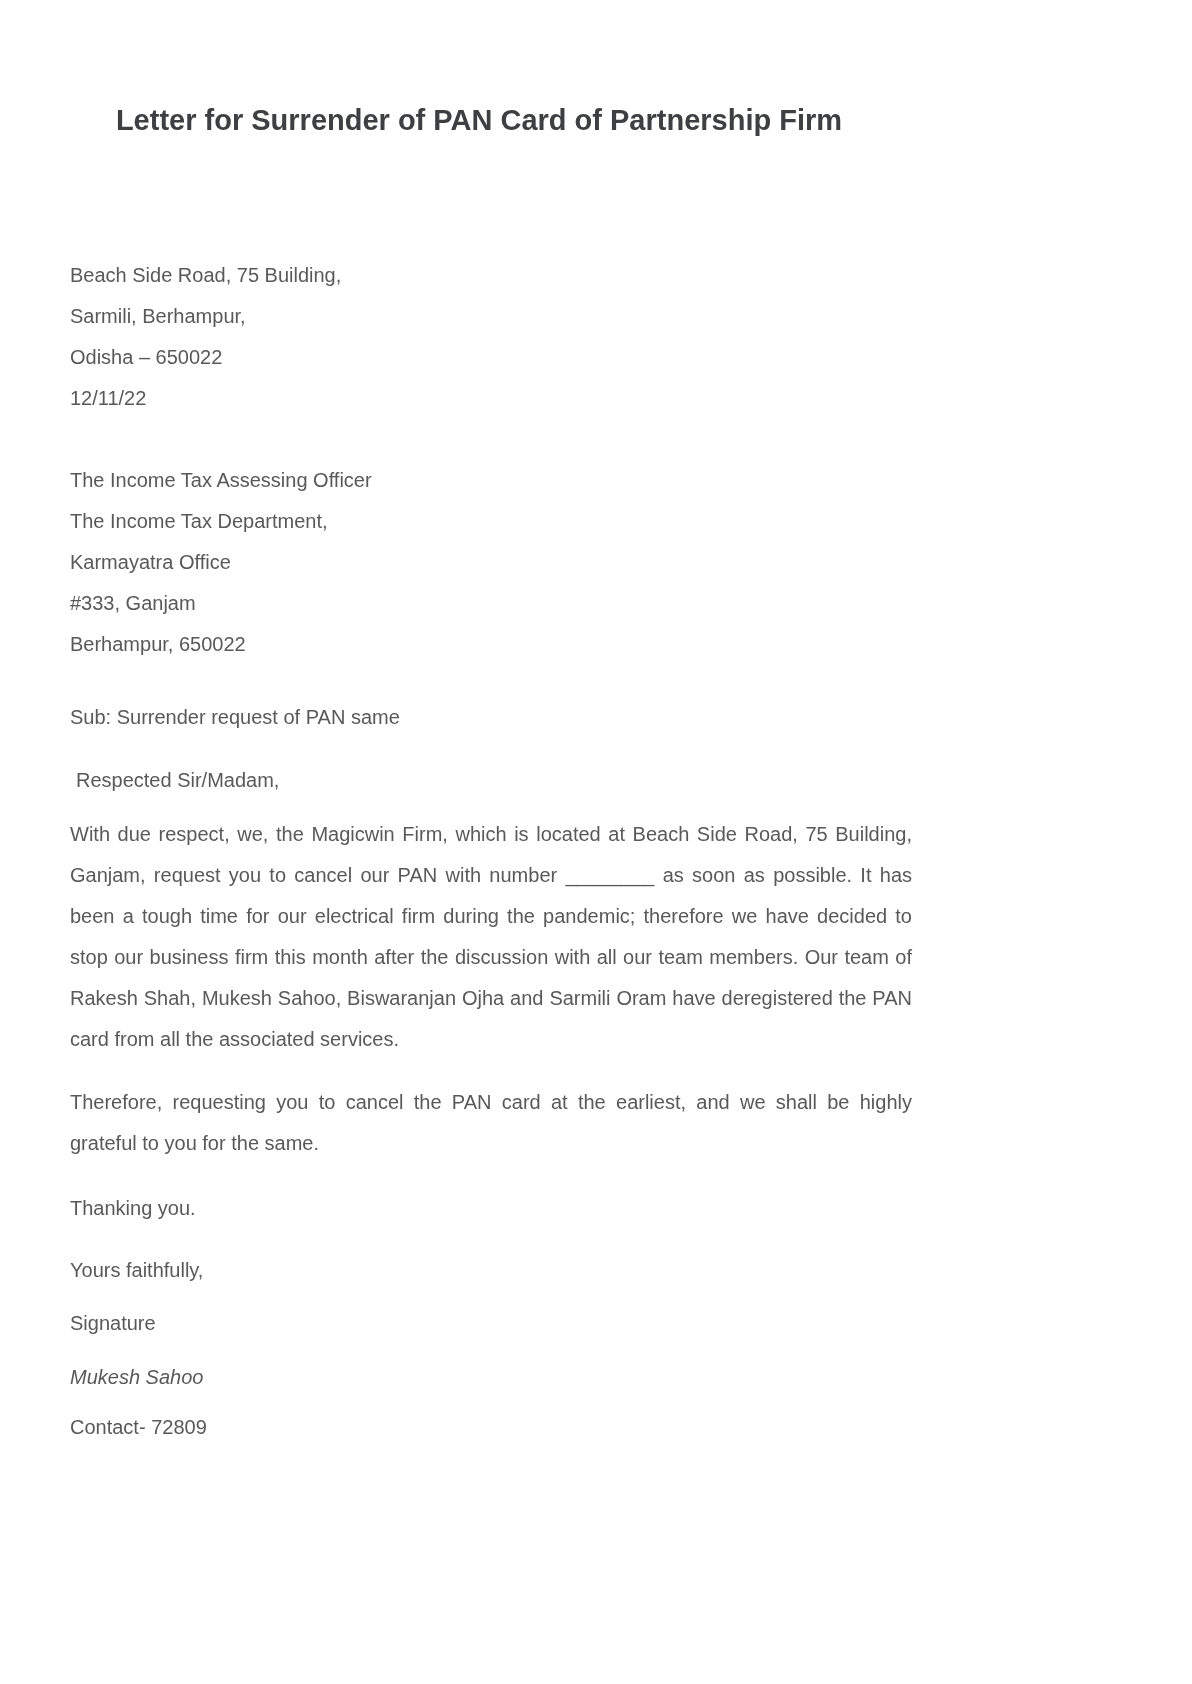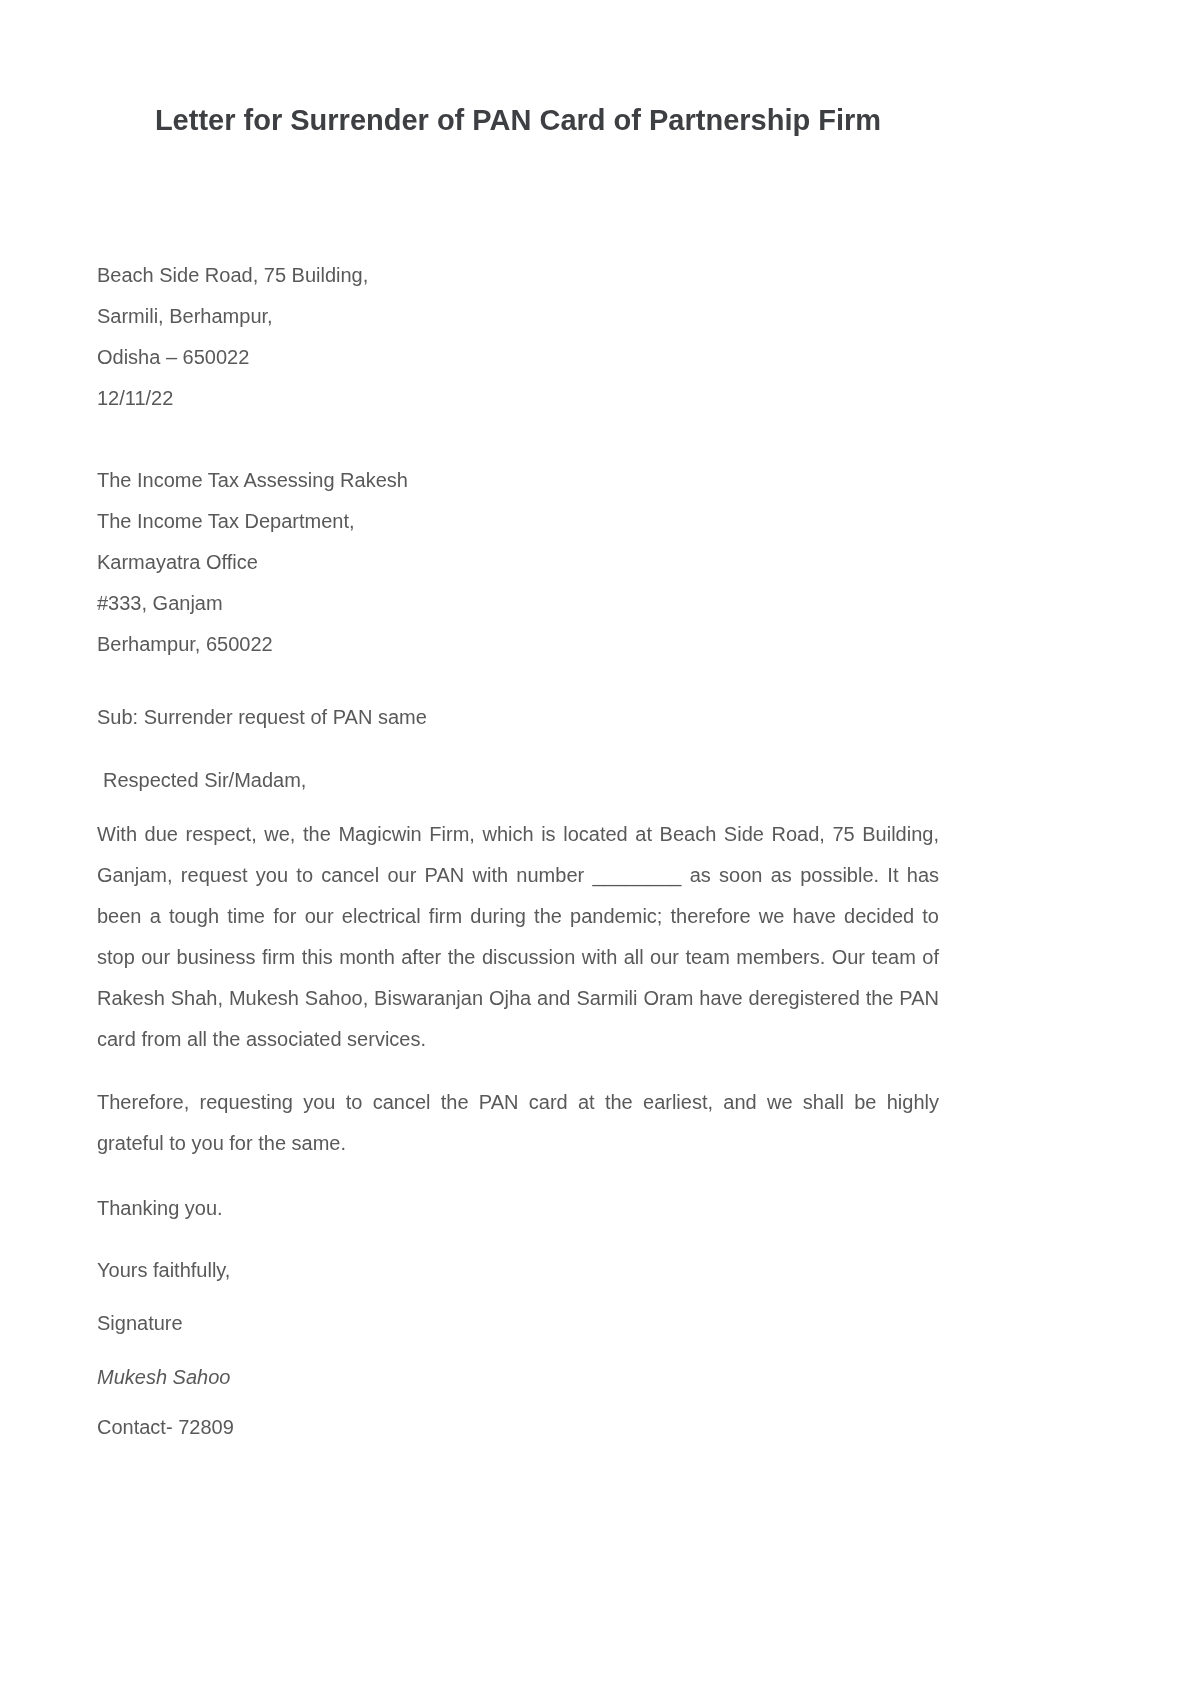--- a/index.html
+++ b/index.html
@@ -6,38 +6,38 @@
     margin: 0;
     padding: 0;
     background: #ffffff;
   }
   .page {
     position: relative;
     width: 1080px;
     min-height: 1684px;
     background: #ffffff;
     box-sizing: border-box;
-    padding: 100px 217px 40px 97px;
+    padding: 100px 217px 40px 58px;
     font-family: "Liberation Sans", "DejaVu Sans", sans-serif;
     color: #595959;
   }
   .doc-title {
     width: 842px;
     text-align: center;
     font-size: 29px;
     font-weight: bold;
     color: #3e3f42;
     line-height: 40px;
     margin: 0 0 115px 0;
   }
   .block {
     width: 842px;
     font-size: 20px;
     line-height: 41px;
-    margin: 0;
+    margin: 12px;
   }
   .line { display: block; }
   .sender-block    { margin-bottom: 41px; }
   .recipient-block { margin-bottom: 32px; }
   .subject-line    { margin-bottom: 22px; }
   .salutation      { margin-bottom: 13px; padding-left: 6px; }
   .body-para {
     text-align: justify;
   }
   .para-1 { margin-bottom: 22px; }
@@ -56,21 +56,21 @@
   <h1 class="doc-title">Letter for Surrender of PAN Card of Partnership Firm</h1>
 
   <div class="block sender-block">
     <span class="line">Beach Side Road, 75 Building,</span>
     <span class="line">Sarmili, Berhampur,</span>
     <span class="line">Odisha – 650022</span>
     <span class="line">12/11/22</span>
   </div>
 
   <div class="block recipient-block">
-    <span class="line">The Income Tax Assessing Rakesh</span>
+    <span class="line">The Income Tax Assessing Officer</span>
     <span class="line">The Income Tax Department,</span>
     <span class="line">Karmayatra Office</span>
     <span class="line">#333, Ganjam</span>
     <span class="line">Berhampur, 650022</span>
   </div>
 
   <p class="block subject-line">Sub: Surrender request of PAN same</p>
 
   <p class="block salutation">Respected Sir/Madam,</p>
 

